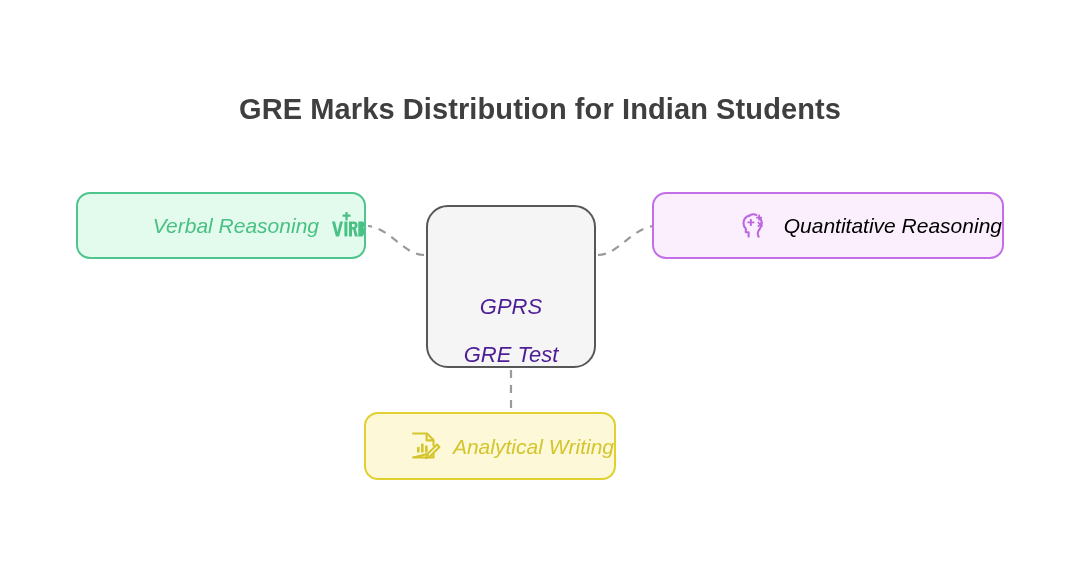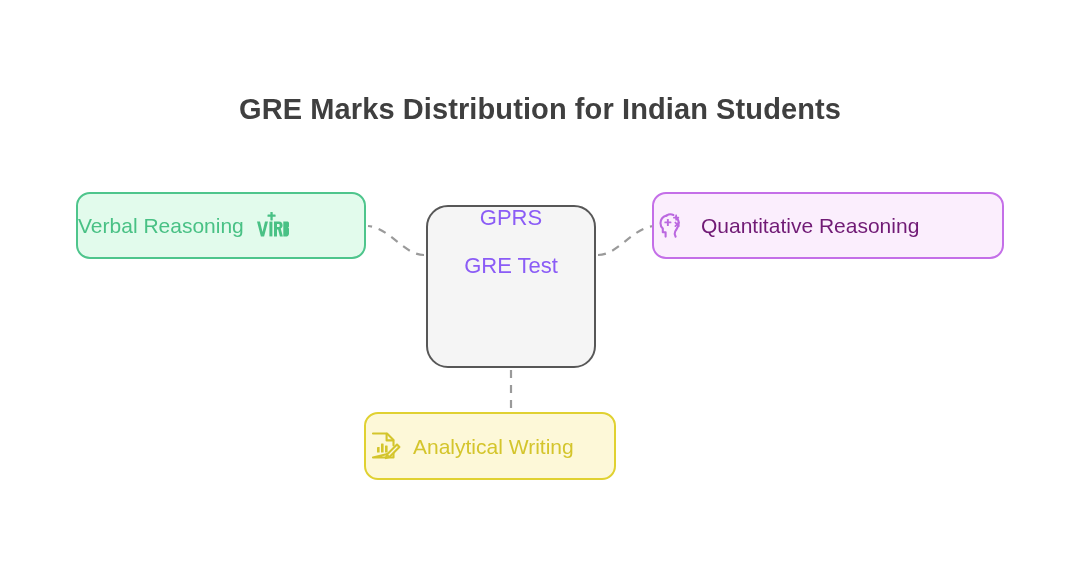--- a/index.html
+++ b/index.html
@@ -51,25 +51,26 @@
     stroke-dasharray: 8 7;
     stroke-linecap: butt;
   }
 
   
   .node {
     position: absolute;
     box-sizing: border-box;
     display: flex;
     align-items: center;
-    justify-content: flex-start;
+    justify-content: flex-end;
     gap: 11px;
     border-radius: 14px;
     border-style: solid;
     border-width: 2.5px;
+    font-style: italic;
   }
   .node-label {
     font-size: 21px;
     line-height: 1;
     white-space: nowrap;
   }
   .node-icon {
     display: block;
     flex: 0 0 auto;
     line-height: 0;
@@ -88,21 +89,21 @@
 
   
   #node-quant {
     left: 652px;
     top: 192px;
     width: 352px;
     height: 67px;
     background: #fbeefd;
     border-color: #c46fe8;
   }
-  #node-quant .node-label { color: #701a75; }
+  #node-quant .node-label { color: #000000; }
 
   
   #node-writing {
     left: 364px;
     top: 412px;
     width: 252px;
     height: 68px;
     background: #fdf8d8;
     border-color: #e0d131;
   }
@@ -116,21 +117,21 @@
     height: 163px;
     background: #f5f5f5;
     border-color: #575757;
     border-width: 2.5px;
     border-radius: 22px;
     flex-direction: column;
     gap: 0;
   }
   #node-center .center-line {
     font-size: 22px;
-    color: #8b5cf6;
+    color: #4c1d95;
     line-height: 1;
   }
   #node-center .center-line.primary { margin-bottom: 26px; }
 </style>
 </head>
 <body>
 
 <div id="canvas">
 
   <div id="diagram-title">GRE Marks Distribution for Indian Students</div>

